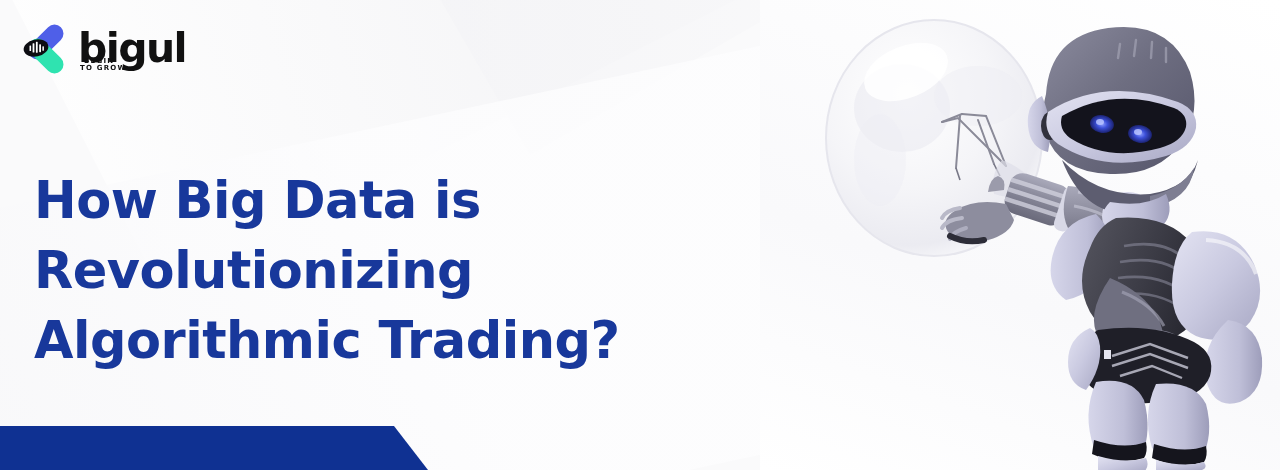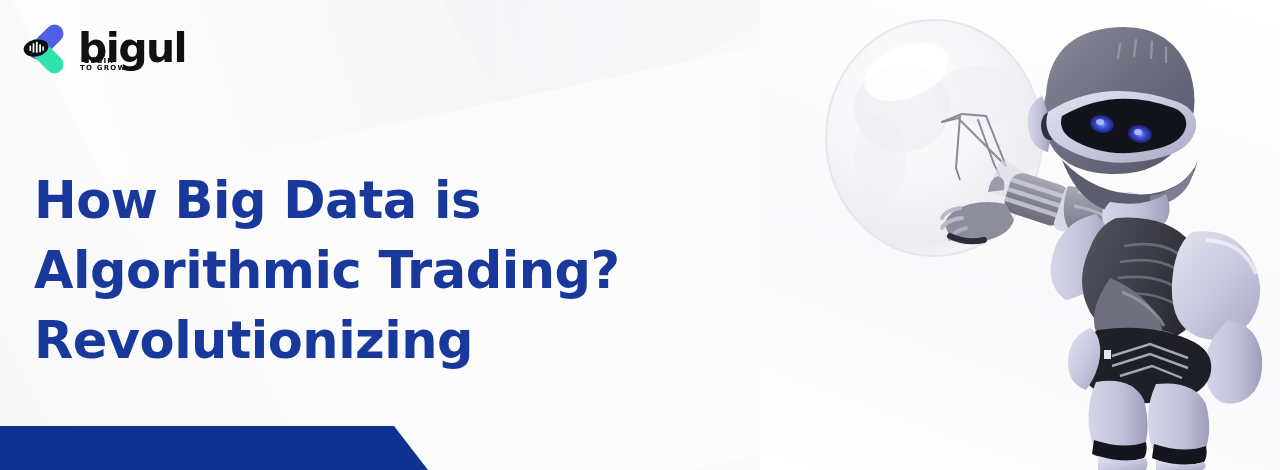--- a/index.html
+++ b/index.html
@@ -178,22 +178,22 @@
       <span class="logo-word">bigul</span>
       <span class="logo-tagline">
         <span class="tag-left">BEGIN</span>
         <span class="tag-right">TO GROW</span>
       </span>
     </div>
   </div>
 
   <h1 class="headline">
     <span class="headline-line">How Big Data is</span>
+    <span class="headline-line">Revolutionizing</span>
     <span class="headline-line">Algorithmic Trading?</span>
-    <span class="headline-line">Revolutionizing</span>
   </h1>
 
   <div class="navy-band"></div>
 
   <div class="robot-stage">
     <svg width="470" height="470" viewBox="0 0 470 470" aria-hidden="true">
       <defs>
         <radialGradient id="bulbGlass" cx="38%" cy="32%" r="72%">
           <stop offset="0%" stop-color="#ffffff"></stop>
           <stop offset="55%" stop-color="#f5f5f8"></stop>

